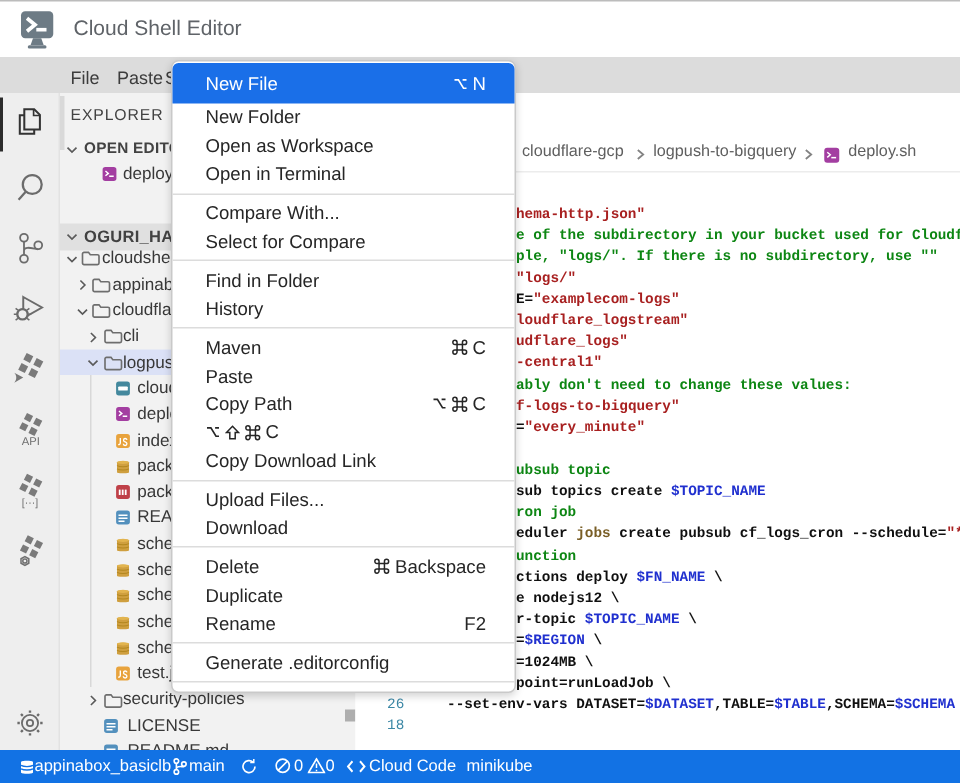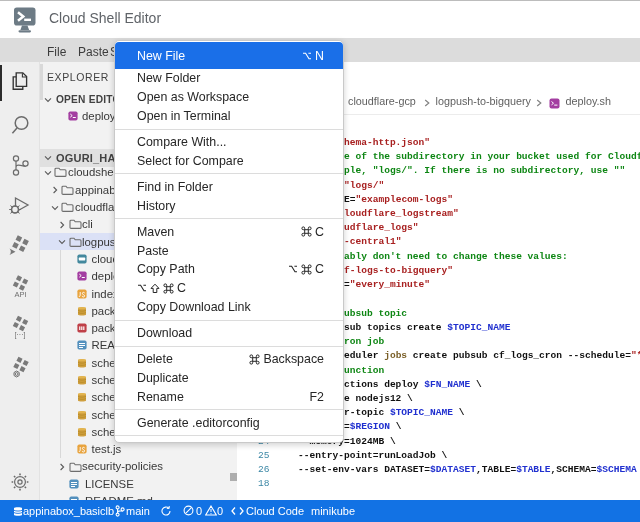--- a/index.html
+++ b/index.html
@@ -412,20 +412,23 @@
           </g>
         </svg>
         <b>C</b>
       </span>
     </div>
     <div class="ci">
       <span>Copy Download Link</span>
     </div>
     <div class="csep"></div>
     <div class="ci">
+      <span>Upload Files...</span>
+    </div>
+    <div class="ci">
       <span>Download</span>
     </div>
     <div class="csep"></div>
     <div class="ci">
       <span>Delete</span>
       <span class="sc">
         <svg width="11" height="11" viewBox="0 0 11 11" style="display:inline-block;vertical-align:-1.5px">
           <g fill="none" stroke="#262626" stroke-width="1">
             <path d="M3.7 3.7 H7.3 V7.3 H3.7 Z"></path>
             <path d="M3.7 3.7 H2.3 A1.4 1.4 0 1 1 3.7 2.3 Z M7.3 3.7 V2.3 A1.4 1.4 0 1 1 8.7 3.7 Z M7.3 7.3 H8.7 A1.4 1.4 0 1 1 7.3 8.7 Z M3.7 7.3 V8.7 A1.4 1.4 0 1 1 2.3 7.3 Z"></path>

